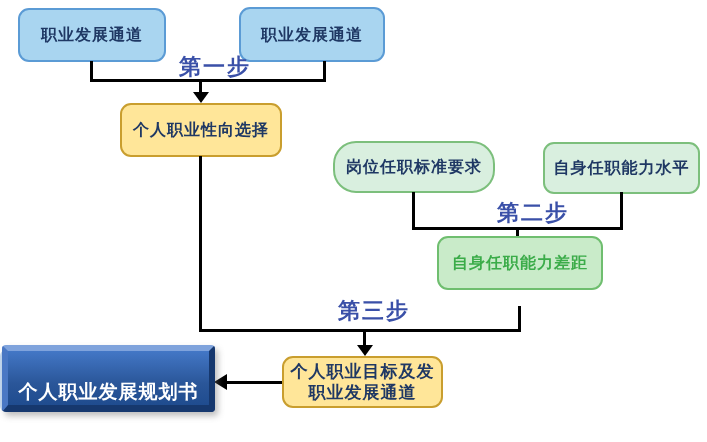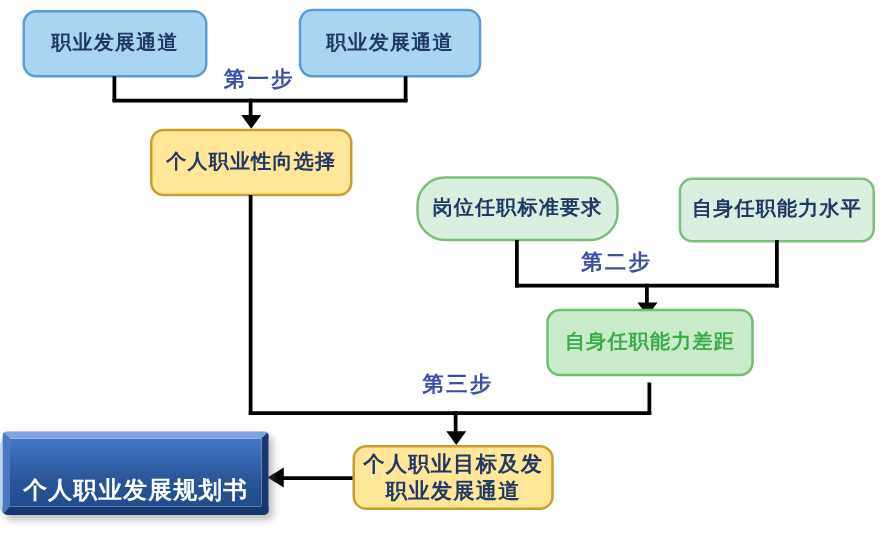--- a/index.html
+++ b/index.html
@@ -25,31 +25,31 @@
   .node.blue{background:var(--blue_box_fill,#A9D5F0);border:2px solid var(--blue_box_border,#5B9BD5);}
   .node.mint{background:var(--mint_box_fill,#D9EFDF);border:2px solid var(--mint_box_border,#7CBF7C);}
   .node.green{background:var(--green_box_fill,#C9EBC9);border:2px solid var(--green_box_border,#6FBE6F);color:var(--green_text,#3BAC49);}
   .node.yellow{background:var(--yellow_box_fill,#FFE699);border:2px solid var(--yellow_box_border,#C99E2E);}
 
   #node-employee-traits{left:18px;top:8px;width:148px;height:54px;}
   #node-career-channel{left:239px;top:7px;width:146px;height:55px;}
   #node-orientation{left:120px;top:103px;width:162px;height:54px;}
   #node-position-req{left:333px;top:141px;width:162px;height:52px;border-radius:23px;}
   #node-self-ability{left:543px;top:142px;width:157px;height:52px;}
-  #node-ability-gap{left:437px;top:247px;width:166px;height:54px;}
+  #node-ability-gap{left:437px;top:236px;width:166px;height:54px;}
   #node-goal-plan{left:282px;top:356px;width:161px;height:52px;font-size:17px;}
 
   .step-label{
     position:absolute;
-    font-weight:bold;font-size:17px;
+    font-weight:bold;font-size:22px;
     letter-spacing:2px;
     color:var(--step_label_color,#3A50A8);
   }
   #step1{left:179px;top:52px;}
-  #step2{left:465px;top:198px;font-family:Liberation Mono, monospace;}
+  #step2{left:497px;top:198px;font-family:Liberation Mono, monospace;}
   #step3{left:338px;top:296px;}
 
   .line{position:absolute;background:var(--connector_color,#000000);}
   
   #c1-left-v{left:90px;top:61px;width:3px;height:20px;}
   #c1-right-v{left:323px;top:61px;width:3px;height:20px;}
   #c1-h{left:90px;top:79px;width:236px;height:3px;}
   #c1-stem{left:199px;top:79px;width:3px;height:15px;}
   
   #c2-left-v{left:412px;top:192px;width:3px;height:38px;}

